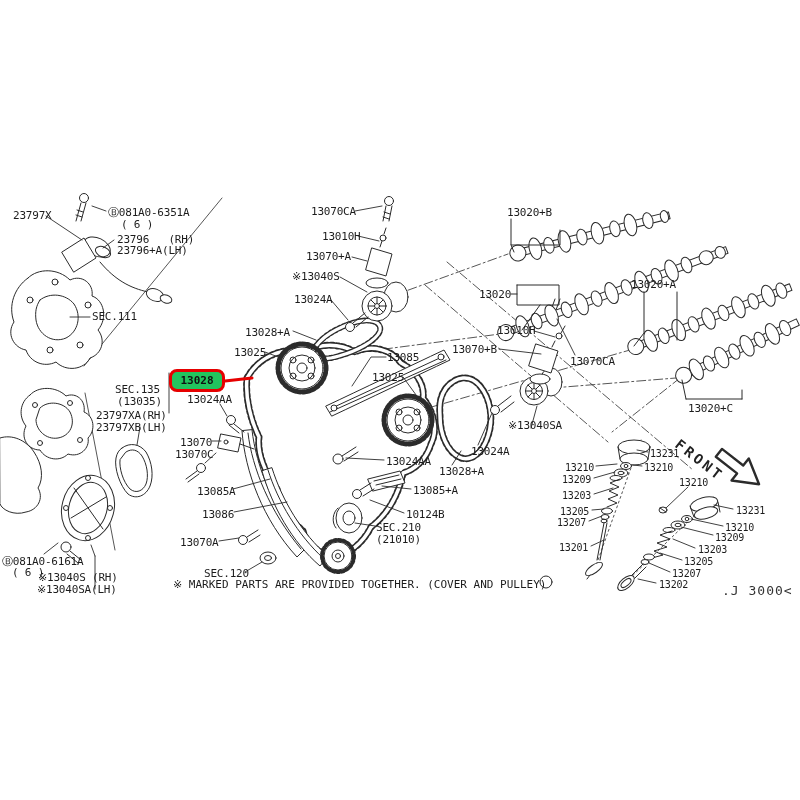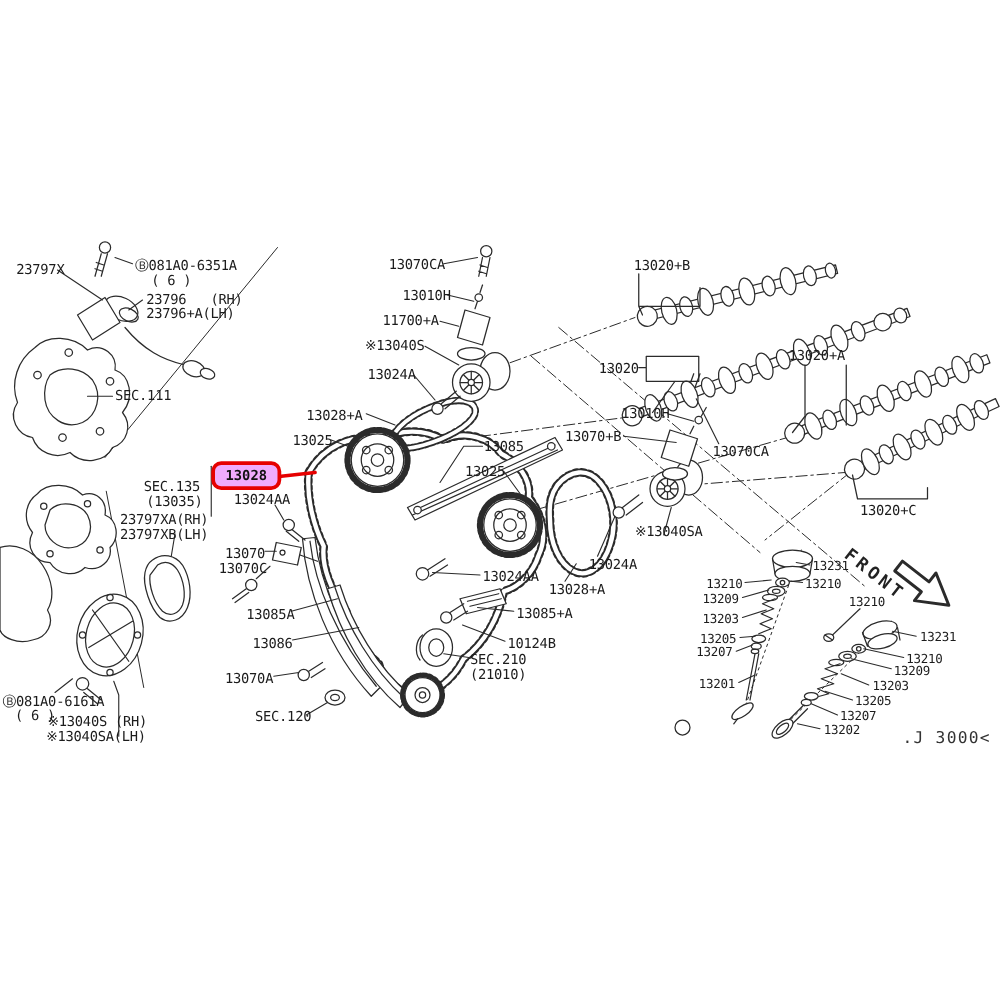--- a/index.html
+++ b/index.html
@@ -3,21 +3,21 @@
 <meta charset="utf-8">
 <style>
   html,body{margin:0;padding:0;background:#fff;}
   .stage{position:relative;width:800px;height:638px;background:#ffffff;overflow:hidden;
          font-family:"DejaVu Sans Mono","DejaVu Sans",monospace;}
   .stage svg{position:absolute;left:0;top:0;display:block;}
   .lbl{position:absolute;font:11px/1.1 "DejaVu Sans Mono","DejaVu Sans",monospace;
        color:#1c1c1c;white-space:pre;letter-spacing:-0.2px;}
   .sm{font-size:10px;text-align:center;}
   .hl-box{position:absolute;left:169px;top:369px;width:50px;height:17px;
-          border:3px solid #e60000;border-radius:8px;background:#f0abfc;
+          border:3px solid #e60000;border-radius:8px;background:#22c55e;
           display:flex;align-items:center;justify-content:center;z-index:6;}
   .hl-box span{font:bold 11px "DejaVu Sans Mono","DejaVu Sans",monospace;color:#111;}
   .front-lbl{position:absolute;left:682px;top:436px;transform:rotate(38deg);
              transform-origin:left top;font:600 14px "DejaVu Sans Mono","DejaVu Sans",monospace;
              letter-spacing:3px;color:#222;}
   .code-lbl{position:absolute;left:722px;top:583px;font:13px "DejaVu Sans Mono","DejaVu Sans",monospace;
             color:#333;letter-spacing:1px;}
   .note-lbl{position:absolute;left:173px;top:578px;font:11px "DejaVu Sans Mono","DejaVu Sans",monospace;
             color:#1c1c1c;white-space:pre;}
 </style>
@@ -347,21 +347,21 @@
 
 <span class="lbl" style="left:13px;top:210px">23797X</span>
 <span class="lbl" style="left:108px;top:207px">Ⓑ081A0-6351A</span>
 <span class="lbl" style="left:121px;top:219px">( 6 )</span>
 <span class="lbl" style="left:117px;top:234px">23796   (RH)</span>
 <span class="lbl" style="left:117px;top:245px">23796+A(LH)</span>
 <span class="lbl" style="left:92px;top:311px">SEC.111</span>
 
 <span class="lbl" style="left:311px;top:206px">13070CA</span>
 <span class="lbl" style="left:322px;top:231px">13010H</span>
-<span class="lbl" style="left:306px;top:251px">11700+A</span>
+<span class="lbl" style="left:306px;top:251px">13070+A</span>
 <span class="lbl" style="left:292px;top:271px">※13040S</span>
 <span class="lbl" style="left:294px;top:294px">13024A</span>
 
 <span class="lbl" style="left:507px;top:207px">13020+B</span>
 <span class="lbl" style="left:479px;top:289px">13020</span>
 <span class="lbl" style="left:631px;top:279px">13020+A</span>
 <span class="lbl" style="left:688px;top:403px">13020+C</span>
 
 <span class="lbl" style="left:245px;top:327px">13028+A</span>
 <span class="lbl" style="left:234px;top:347px">13025</span>
@@ -415,14 +415,15 @@
 <span class="lbl sm" style="left:684px;top:556px">13205</span>
 <span class="lbl sm" style="left:672px;top:568px">13207</span>
 <span class="lbl sm" style="left:659px;top:579px">13202</span>
 
 <div class="hl-box">
   <span>13028</span>
 </div>
 
 <span class="front-lbl">FRONT</span>
 <span class="code-lbl">.J 3000&lt;</span>
+<span class="note-lbl">※ MARKED PARTS ARE PROVIDED TOGETHER. (COVER AND PULLEY)</span>
 
 </div>
 
 </body></html>

